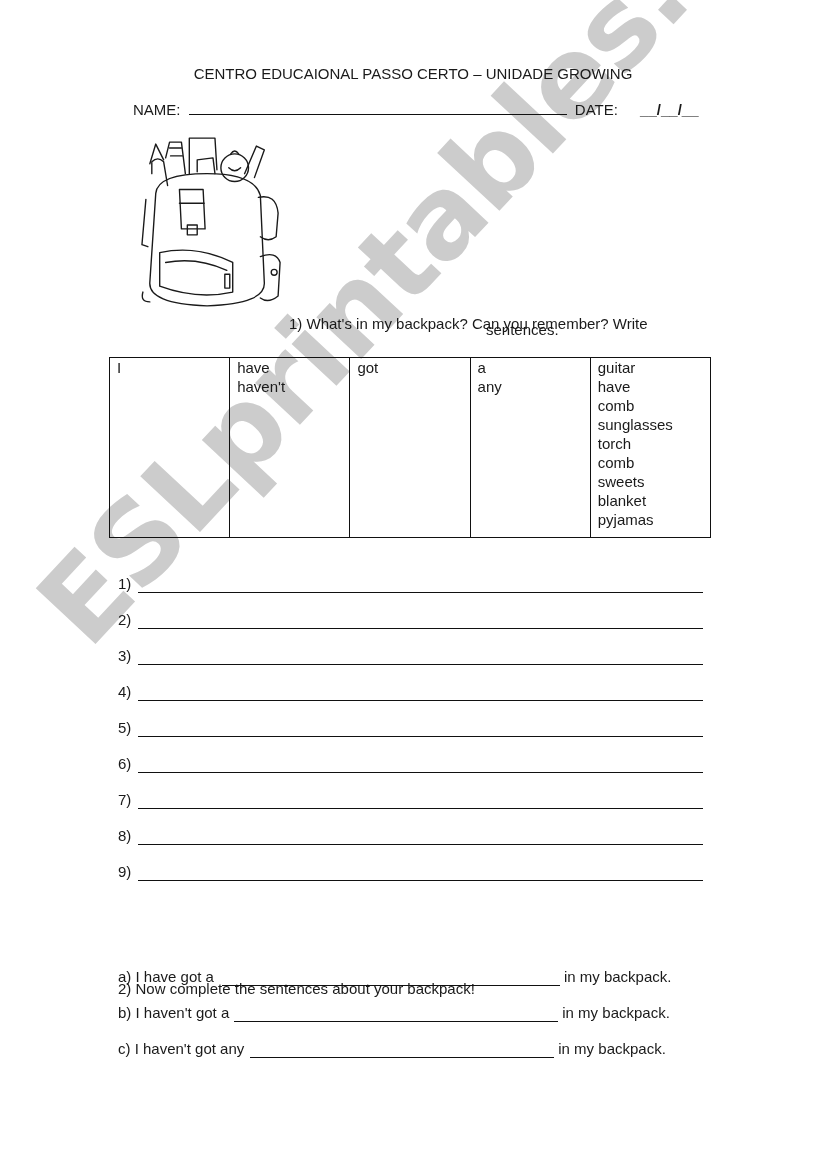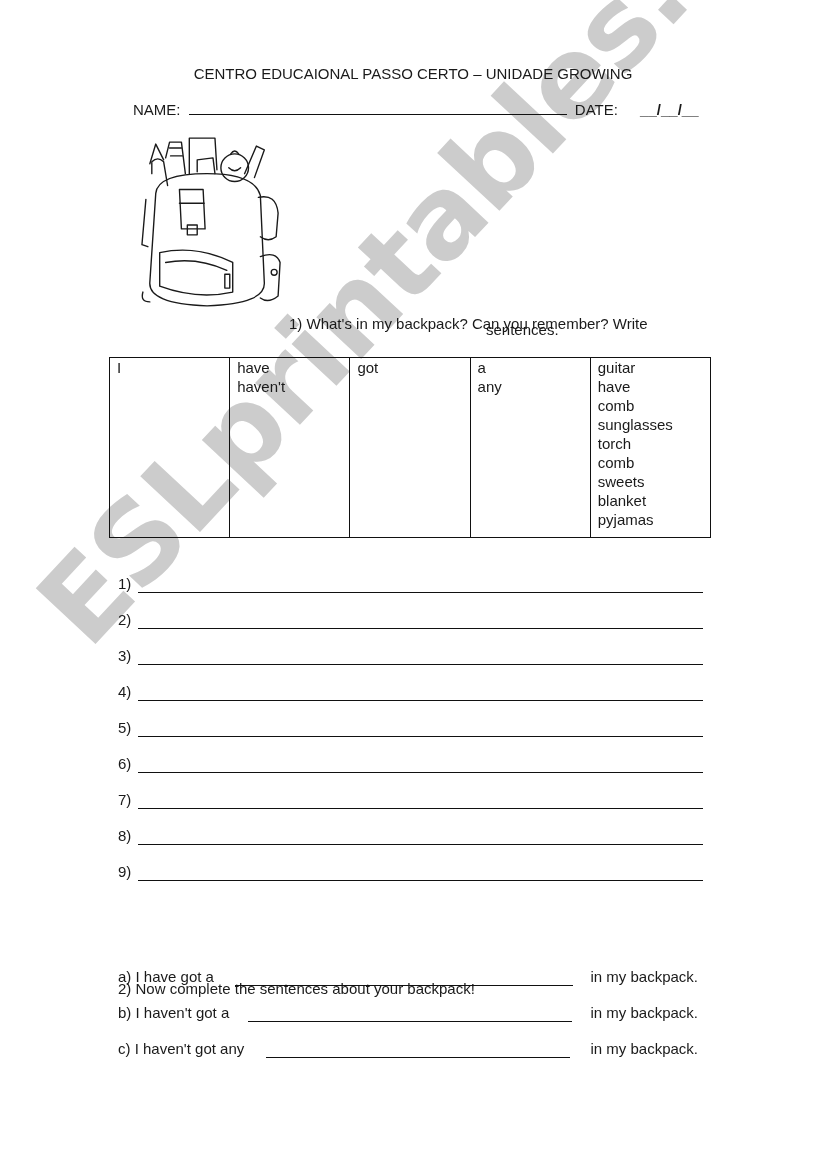--- a/index.html
+++ b/index.html
@@ -37,21 +37,21 @@
     border: 1.5px solid #111; vertical-align: top; padding: 0 0 0 7px;
     font-size: 15px; line-height: 19px;
   }
   table.grid td .item { display: block; }
 
   .wline-row { left: 118px; width: 585px; height: 20px; display: flex; align-items: flex-end; }
   .wline-row .num { font-size: 15px; line-height: 18px; width: 20px; }
   .wline-row .line { flex: 1; border-bottom: 1.5px solid #111; height: 14px; }
 
   .q2 { left: 118px; top: 980px; }
-  .comp-row { left: 118px; width: 580px; display: flex; align-items: flex-end; font-size: 15px; line-height: 18px; justify-content: space-between; }
+  .comp-row { left: 118px; width: 580px; display: flex; align-items: flex-end; font-size: 15px; line-height: 18px; }
   .comp-row .line { border-bottom: 1.5px solid #111; height: 14px; margin: 0 4px; }
 </style>
 </head>
 <body>
 
 <div class="watermark">ESLprintables.com</div>
 
 <div class="layer">
 
   <div class="abs txt header-title">CENTRO EDUCAIONAL PASSO CERTO – UNIDADE GROWING</div>

